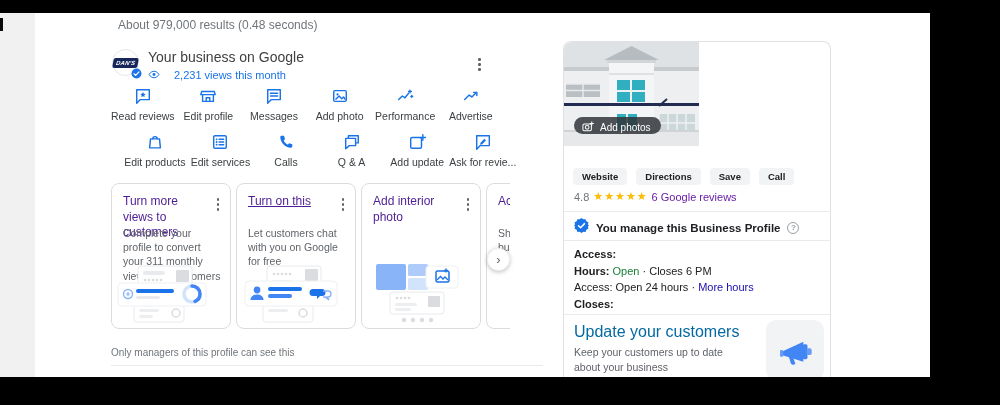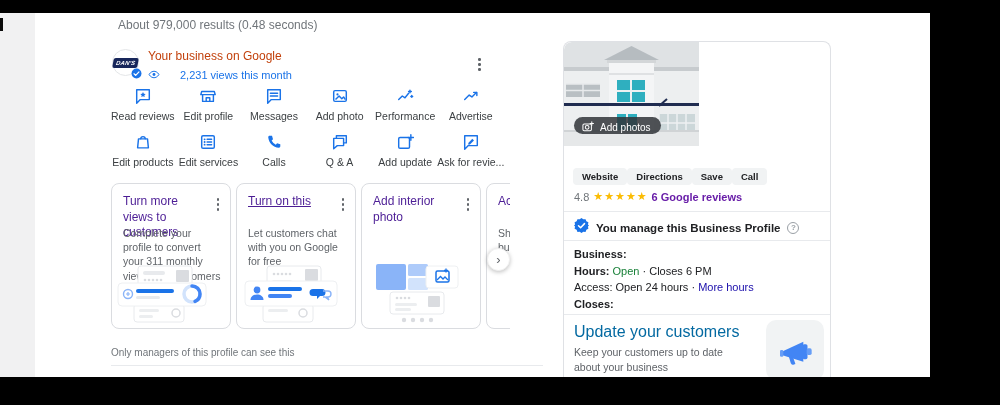--- a/index.html
+++ b/index.html
@@ -15,31 +15,31 @@
 
   .serp-stats { position:absolute; left:110px; top:5px; font-size:12px; color:#70757a;margin-left:8px; }
 
   
   .biz-header { position:absolute; left:110px; top:33px; width:400px; height:48px; }
   .biz-logo { position:absolute; left:2px; top:3px; width:27px; height:27px; border-radius:50%;
               border:1px solid #e4e6e8; background:#fff; display:flex; align-items:center; justify-content:center; }
   .logo-plate { background:#17265a; color:#fff; font-style:italic; font-weight:bold; font-size:6px;
                 line-height:1; padding:2px 3px; border-radius:2px; transform:skewX(-10deg); letter-spacing:.2px; }
   .biz-seal { position:absolute; left:21px; top:19px; width:11px; height:11px; }
-  .biz-title { position:absolute; left:38px; top:3px; font-size:12px; color:#c2410c; }
-  .biz-sub { position:absolute; left:38px; top:23px; display:flex; align-items:center; gap:20px;
+  .biz-title { position:absolute; left:38px; top:3px; font-size:14px; color:#404040; }
+  .biz-sub { position:absolute; left:38px; top:23px; display:flex; align-items:center; gap:14px;
              color:#1a73e8; font-size:11px; }
   .kebab { display:flex; flex-direction:column; gap:2.5px; align-items:center; cursor:pointer; padding:2px; }
   .kebab i { width:2.5px; height:2.5px; border-radius:50%; background:#5f6368; }
   .biz-kebab { position:absolute; left:366px; top:10px; }
 
   
   .actions-row { position:absolute; left:110px; width:394px; display:flex; }
   .actions-row.r1 { top:74px; }
-  .actions-row.r2 { top:120px; }
+  .actions-row.r2 { top:120px;margin-left:12px; }
   .action-item { width:65.6px; display:flex; flex-direction:column; align-items:center; gap:5px; cursor:pointer; }
   .action-item .aicon { height:18px; display:flex; align-items:center; }
   .action-item .albl { font-size:10.5px; color:#3c4043; white-space:nowrap; }
 
   
   .cards-row { position:absolute; left:111px; top:170px; width:399px; height:150px; display:flex; gap:5px; overflow:hidden; }
   .card { min-width:120px; width:120px; height:146px; border:1px solid #dadce0; border-radius:8px;
           background:#fff; position:relative; padding:10px 9px 0 11px; }
   .card-title { font-size:12px; line-height:1.3; color:#4c1d95; width:86px; }
   .card-title.link { text-decoration:underline; cursor:pointer; }
@@ -57,27 +57,27 @@
   .left-divider { position:absolute; left:111px; top:352px; width:432px; height:1px; background:#e8eaed; }
 
   
   .k-panel { position:absolute; left:563px; top:28px; width:268px; height:336px; background:#fff;
              border:1px solid #dfe1e5; border-bottom:none; border-radius:8px 8px 0 0; overflow:hidden; }
   .k-photo { position:absolute; left:0; top:0; width:135px; height:104px; border-top-left-radius:8px;
              overflow:hidden; cursor:pointer; }
   .add-photos-btn { position:absolute; left:10px; top:75px; display:flex; align-items:center; gap:6px;
                     background:rgba(48,52,56,.85); color:#fff; font-size:10px; border-radius:13px;
                     padding:4px 10px 0 8px; cursor:pointer; }
-  .k-actions { position:absolute; left:9px; top:126px; display:flex; gap:0; }
+  .k-actions { position:absolute; left:9px; top:126px; display:flex; gap:9px; }
   .k-btn { background:#f1f3f4; border-radius:4px; padding:3px 9px; font-size:9.5px; font-weight:bold;
            color:#202124; cursor:pointer; white-space:nowrap; }
   .k-rating { position:absolute; left:10px; top:148px; display:flex; align-items:center; gap:4px; font-size:11px; }
   .k-score { color:#70757a; }
   .k-stars { color:#fbbc04; font-size:11px; letter-spacing:1px; }
-  .k-reviews { color:#681da8; font-weight:bold; cursor:pointer; }
+  .k-reviews { color:#681da8; font-weight:normal; cursor:pointer; }
   .k-div { position:absolute; left:0; width:100%; height:1px; background:#e8eaed; }
   .k-manage { position:absolute; left:10px; top:176px; display:flex; align-items:center; gap:7px; }
   .k-manage-txt { font-size:11.5px; font-weight:bold; color:#202124; }
   .help-ico { width:12px; height:12px; border-radius:50%; border:1.2px solid #9aa0a6; color:#9aa0a6;
               font-size:8px; font-weight:bold; display:flex; align-items:center; justify-content:center; cursor:pointer; }
   .k-details { position:absolute; left:10px; top:204px; font-size:11px; line-height:16.5px; color:#202124; }
   .k-details b { font-weight:bold; }
   .g-open { color:#188038; }
   .k-link { color:#1a0dab; cursor:pointer; }
   .k-update-title { position:absolute; left:10px; top:281px; font-size:16px; color:#0369a1; }
@@ -414,21 +414,21 @@
             <polyline points="6,10.3 8.8,13 14,7.5" fill="none" stroke="#fff" stroke-width="2" stroke-linecap="round" stroke-linejoin="round"></polyline>
           </svg>
       </span>
       <span class="k-manage-txt">You manage this Business Profile</span>
       <span class="help-ico">?</span>
     </div>
 
     <div class="k-div" style="top:198px"></div>
 
     <div class="k-details">
-      <div><b>Business:</b></div>
+      <div><b>Access:</b></div>
       <div>
         <b>Hours:</b>
         <span class="g-open">Open</span>
         <span>· Closes 6 PM</span>
       </div>
       <div>
         <span>Access: Open 24 hours ·</span>
         <span class="k-link">More hours</span>
       </div>
       <div><b>Closes:</b></div>

